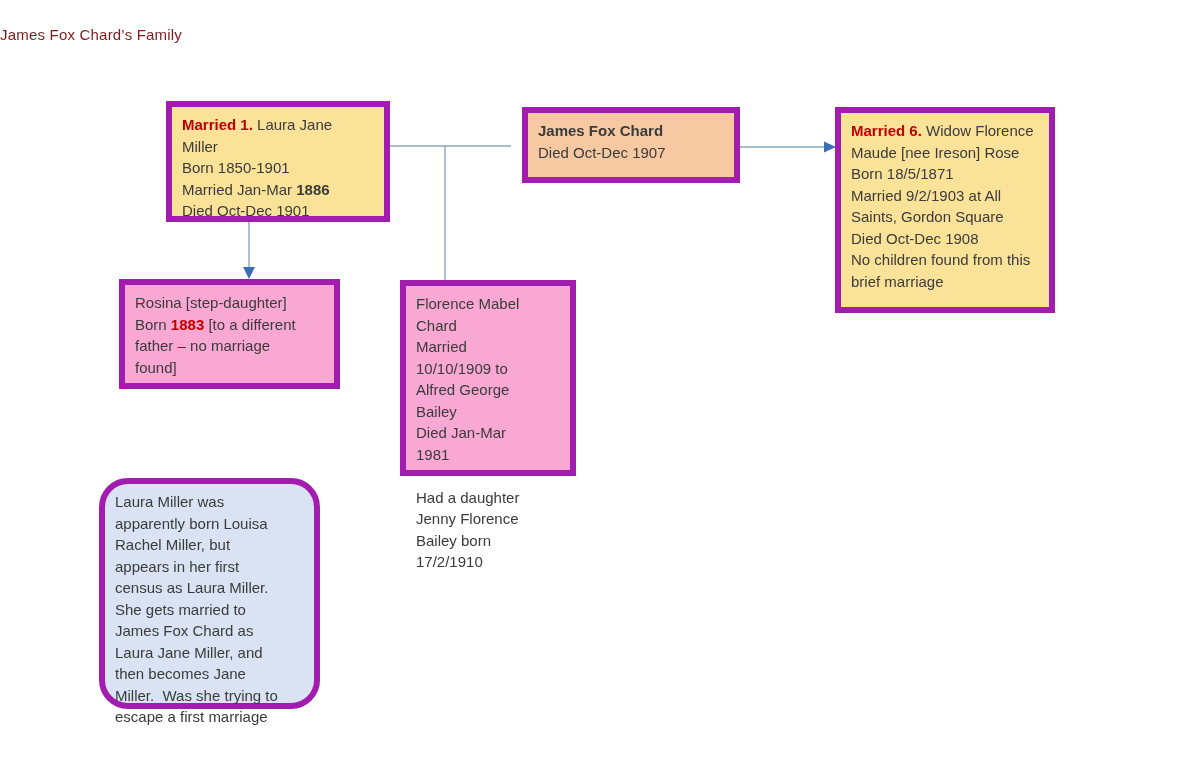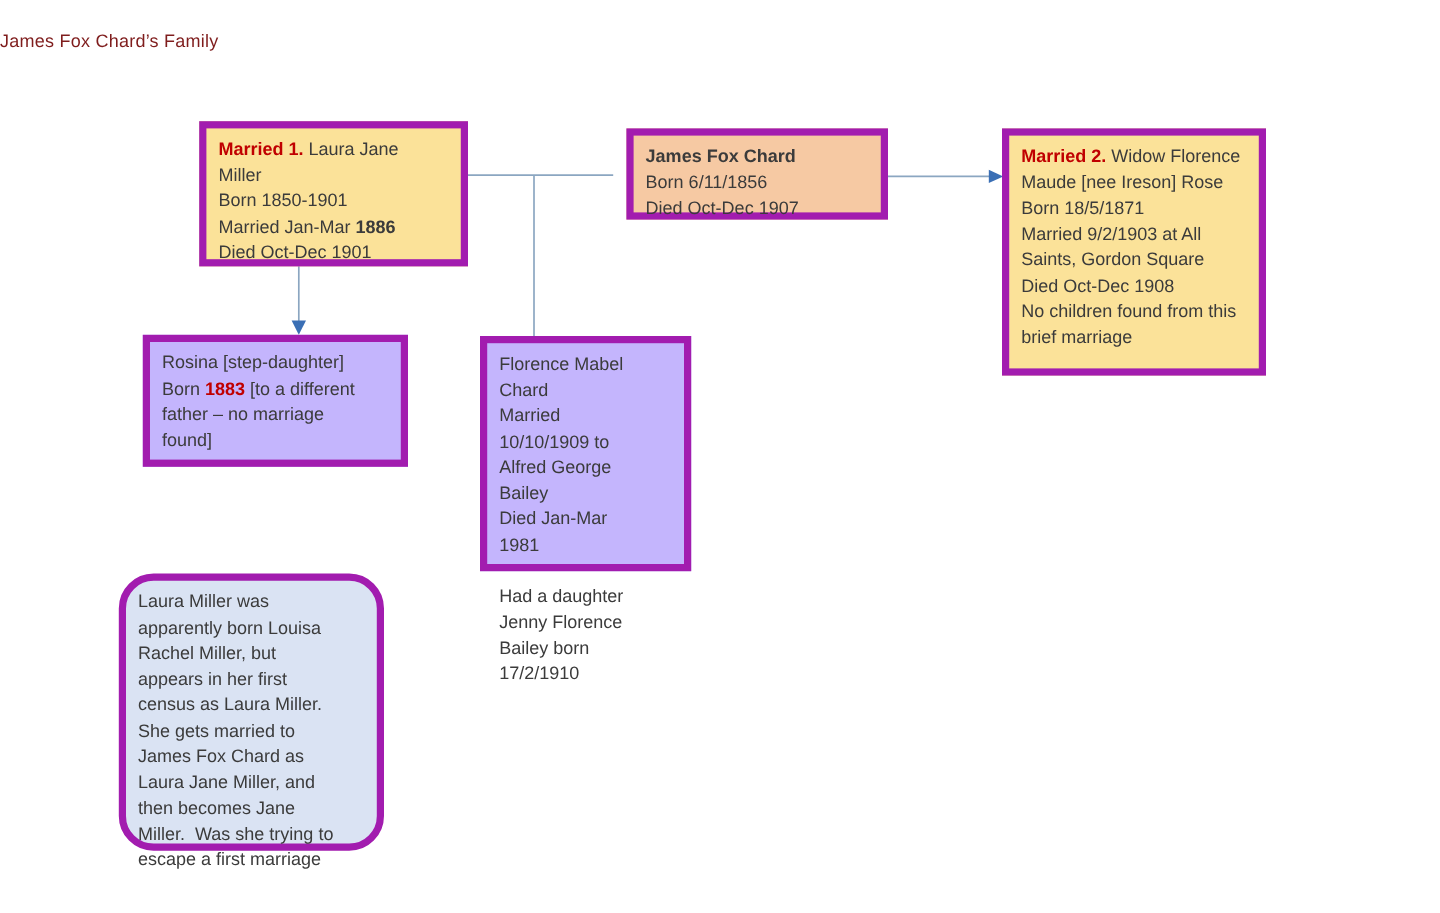--- a/index.html
+++ b/index.html
@@ -46,21 +46,21 @@
     color: #3b3b3b;
     padding: 7px 10px 7px 10px;
   }
   .box p {
     margin: 0;
     white-space: pre-wrap;
   }
   .box .spacer { height: 21.5px; }
   .yellow { background: #fbe299; }
   .salmon { background: #f6c9a3; }
-  .green  { background: #c4b5fd; }
+  .green  { background: #f9a8d4; }
   .blue   { background: #dae3f3; }
   .red-bold { color: #c00000; font-weight: bold; }
   .bold { font-weight: bold; }
 
   #box-married1 { left: 166px; top: 101px; width: 224px; height: 121px; padding-right: 22px; }
   #box-james    { left: 522px; top: 107px; width: 218px; height: 76px; }
   #box-married2 { left: 835px; top: 107px; width: 220px; height: 206px; }
   #box-rosina   { left: 119px; top: 279px; width: 221px; height: 110px; padding-right: 28px; }
   #box-florence { left: 400px; top: 280px; width: 176px; height: 196px; padding-right: 30px; }
   #box-note     { left: 99px;  top: 478px; width: 221px; height: 231px; padding-right: 28px; border-radius: 29px; }
@@ -83,26 +83,25 @@
 
   <div class="box yellow" id="box-married1">
     <p><span class="red-bold">Married 1.</span><span> Laura Jane Miller</span></p>
     <p>Born 1850-1901</p>
     <p><span>Married Jan-Mar </span><span class="bold">1886</span></p>
     <p>Died Oct-Dec 1901</p>
   </div>
 
   <div class="box salmon" id="box-james">
     <p class="bold">James Fox Chard</p>
-    <p>Born 6/11/1856</p>
     <p>Died Oct-Dec 1907</p>
   </div>
 
   <div class="box yellow" id="box-married2">
-    <p><span class="red-bold">Married 2.</span><span> Widow Florence Maude [nee Ireson] Rose</span></p>
+    <p><span class="red-bold">Married 6.</span><span> Widow Florence Maude [nee Ireson] Rose</span></p>
     <p>Born 18/5/1871</p>
     <p>Married 9/2/1903 at All Saints, Gordon Square</p>
     <p>Died Oct-Dec 1908</p>
     <p>No children found from this brief marriage</p>
   </div>
 
   <div class="box green" id="box-rosina">
     <p>Rosina [step-daughter]</p>
     <p><span>Born </span><span class="red-bold">1883</span><span> [to a different father – no marriage found]</span></p>
   </div>

